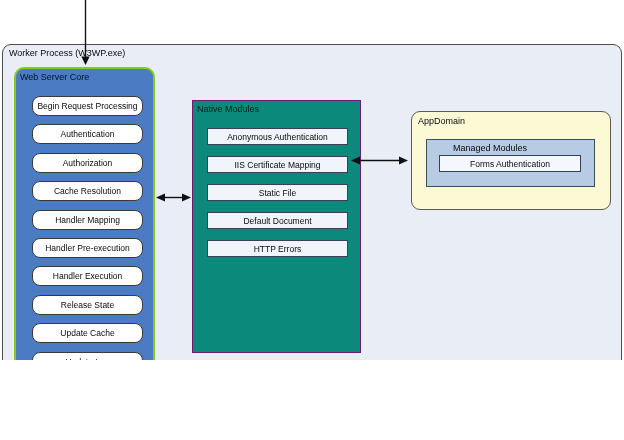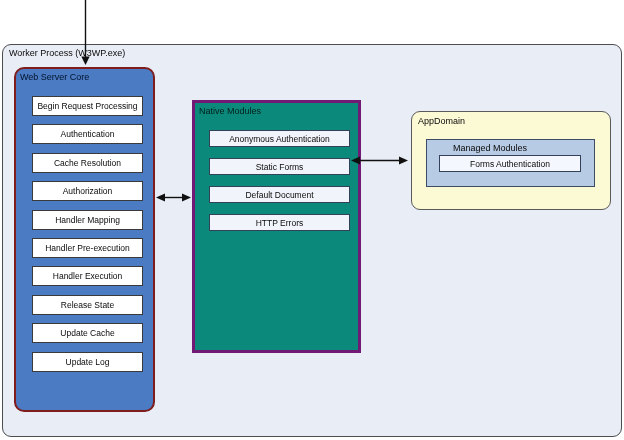--- a/index.html
+++ b/index.html
@@ -1,49 +1,49 @@
 <!DOCTYPE html>
 <html><head>
 <meta charset="utf-8">
 <style>
   * { margin:0; padding:0; box-sizing:border-box; }
   html,body { background:#ffffff; }
   .canvas {
-    position:relative; width:624px; height:440px; background:#ffffff;
+    position:relative; width:624px; height:360px; background:#ffffff;
     font-family:"Liberation Sans", sans-serif; overflow:hidden; color:#000;
   }
   .box-label { position:absolute; font-size:9px; line-height:10px; color:#0a0a0a; white-space:nowrap; }
 
   
   .worker {
     position:absolute; left:2px; top:44px; width:620px; height:393px;
     background:#e9edf5; border:1px solid #4d4d4d; border-radius:9px;
   }
   .worker-label { left:6px; top:3px; }
 
   
   .wsc {
     position:absolute; left:14px; top:67px; width:141px; height:345px;
-    background:#4b7bc2; border:2px solid #7f1d1d; border-radius:10px;
+    background:#4b7bc2; border:2px solid #84cc16; border-radius:10px;
   }
   .wsc-label { left:4px; top:3px; color:#02142e; }
   .wsc-events {
     position:absolute; left:16px; top:27px; width:111px;
     display:flex; flex-direction:column; gap:8.4px;
   }
   .pill {
-    height:20px; background:#ffffff; border:1px solid #3a3a3a; border-radius:0;
+    height:20px; background:#ffffff; border:1px solid #3a3a3a; border-radius:8px;
     display:flex; align-items:center; justify-content:center;
     font-size:8.5px; color:#0a0a0a; white-space:nowrap;
   }
 
   
   .nm {
     position:absolute; left:192px; top:100px; width:169px; height:253px;
-    background:#0b897b; border:3px solid #701a75;
+    background:#0b897b; border:1px solid #701a75;
   }
   .nm-label { left:4px; top:3px; color:#02201c; }
   .nm-rows {
     position:absolute; left:14px; top:27px; width:141px;
     display:flex; flex-direction:column; gap:11px;
   }
   .nm-row, .fa-row {
     height:17px; background:#f1f4fa; border:1px solid #33415a;
     display:flex; align-items:center; justify-content:center;
     font-size:8.5px; color:#0a0a0a; white-space:nowrap;
@@ -72,36 +72,37 @@
 
   <div class="worker">
     <div class="box-label worker-label">Worker Process (W3WP.exe)</div>
   </div>
 
   <div class="wsc">
     <div class="box-label wsc-label">Web Server Core</div>
     <div class="wsc-events">
       <div class="pill">Begin Request Processing</div>
       <div class="pill">Authentication</div>
+      <div class="pill">Authorization</div>
       <div class="pill">Cache Resolution</div>
-      <div class="pill">Authorization</div>
       <div class="pill">Handler Mapping</div>
       <div class="pill">Handler Pre-execution</div>
       <div class="pill">Handler Execution</div>
       <div class="pill">Release State</div>
       <div class="pill">Update Cache</div>
       <div class="pill">Update Log</div>
     </div>
   </div>
 
   <div class="nm">
     <div class="box-label nm-label">Native Modules</div>
     <div class="nm-rows">
       <div class="nm-row">Anonymous Authentication</div>
-      <div class="nm-row">Static Forms</div>
+      <div class="nm-row">IIS Certificate Mapping</div>
+      <div class="nm-row">Static File</div>
       <div class="nm-row">Default Document</div>
       <div class="nm-row">HTTP Errors</div>
     </div>
   </div>
 
   <div class="appdomain">
     <div class="box-label appdomain-label">AppDomain</div>
   </div>
   <div class="mm">
     <div class="box-label mm-label">Managed Modules</div>

